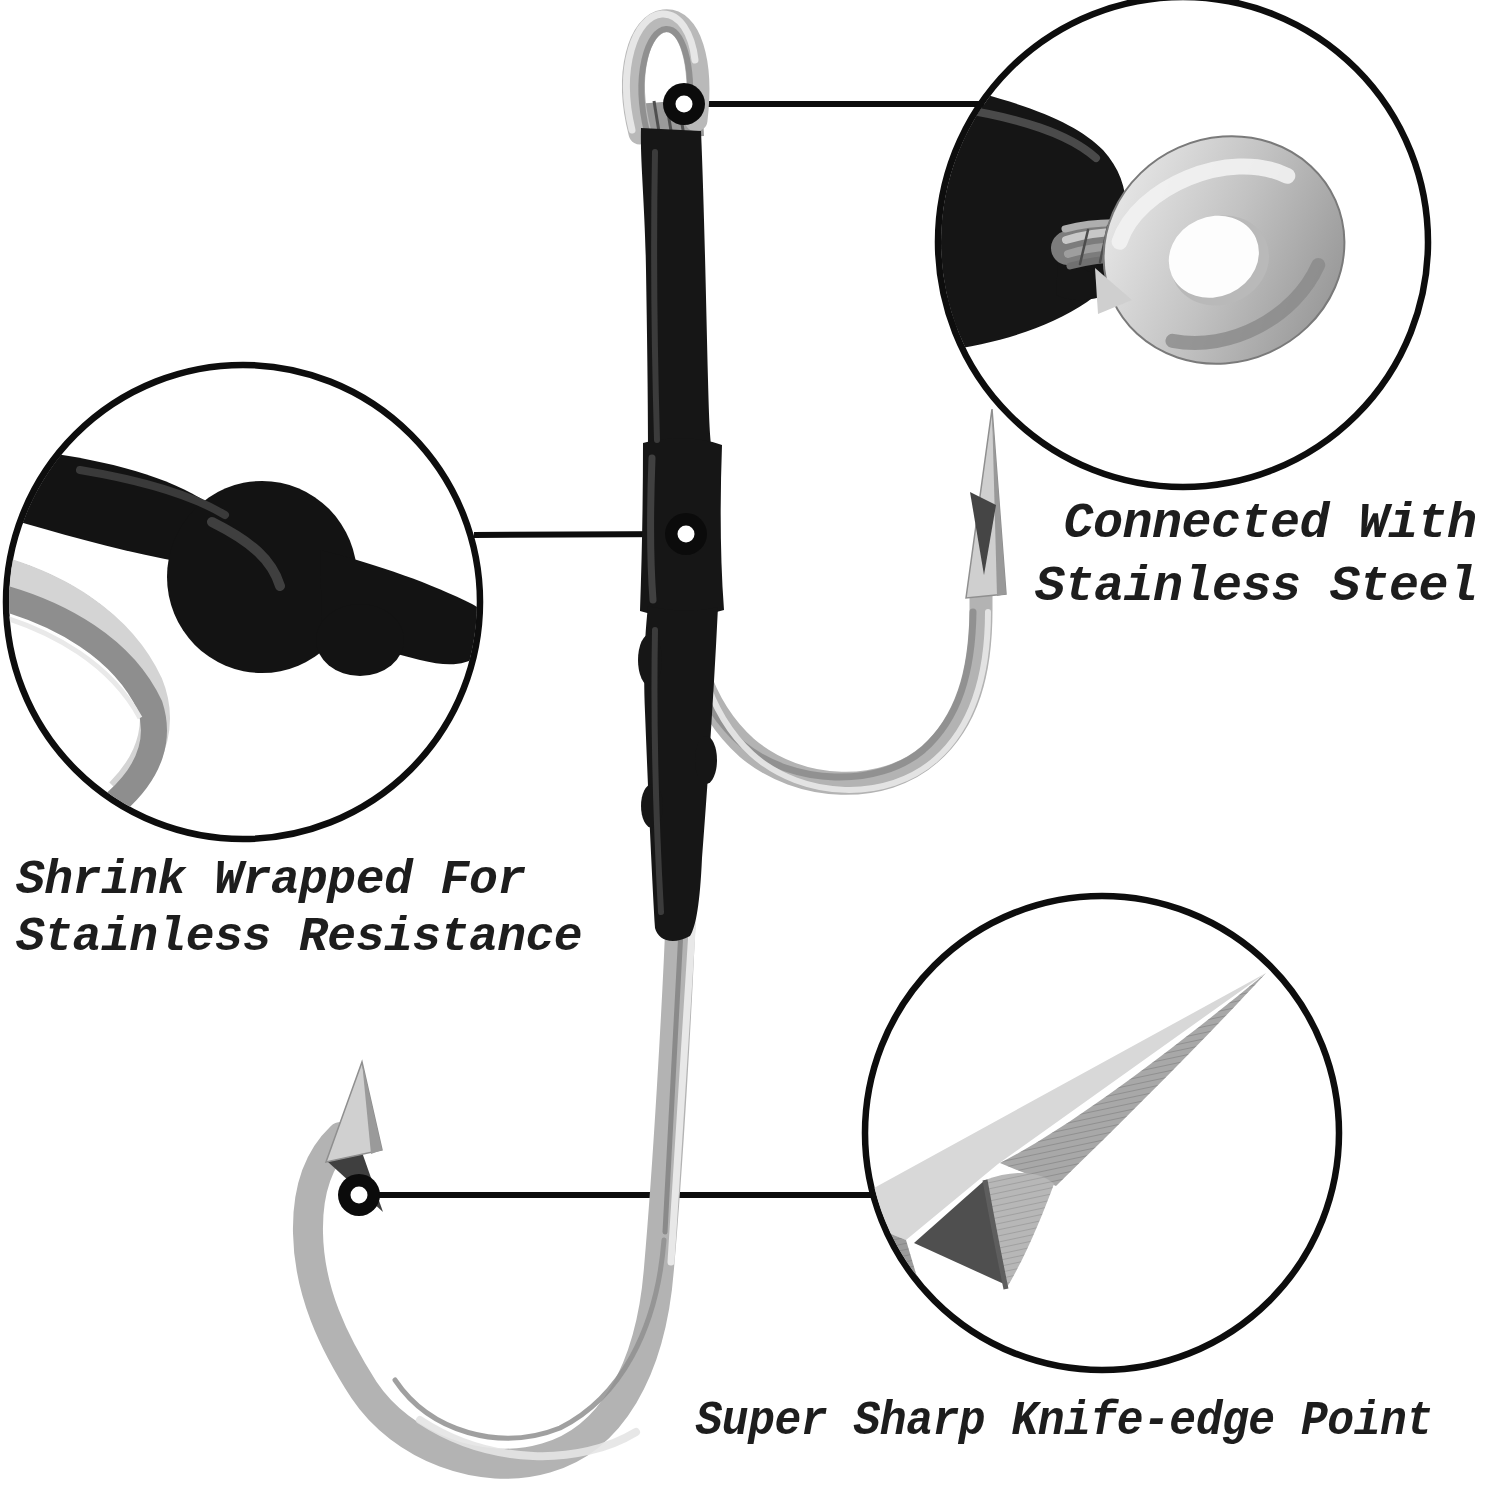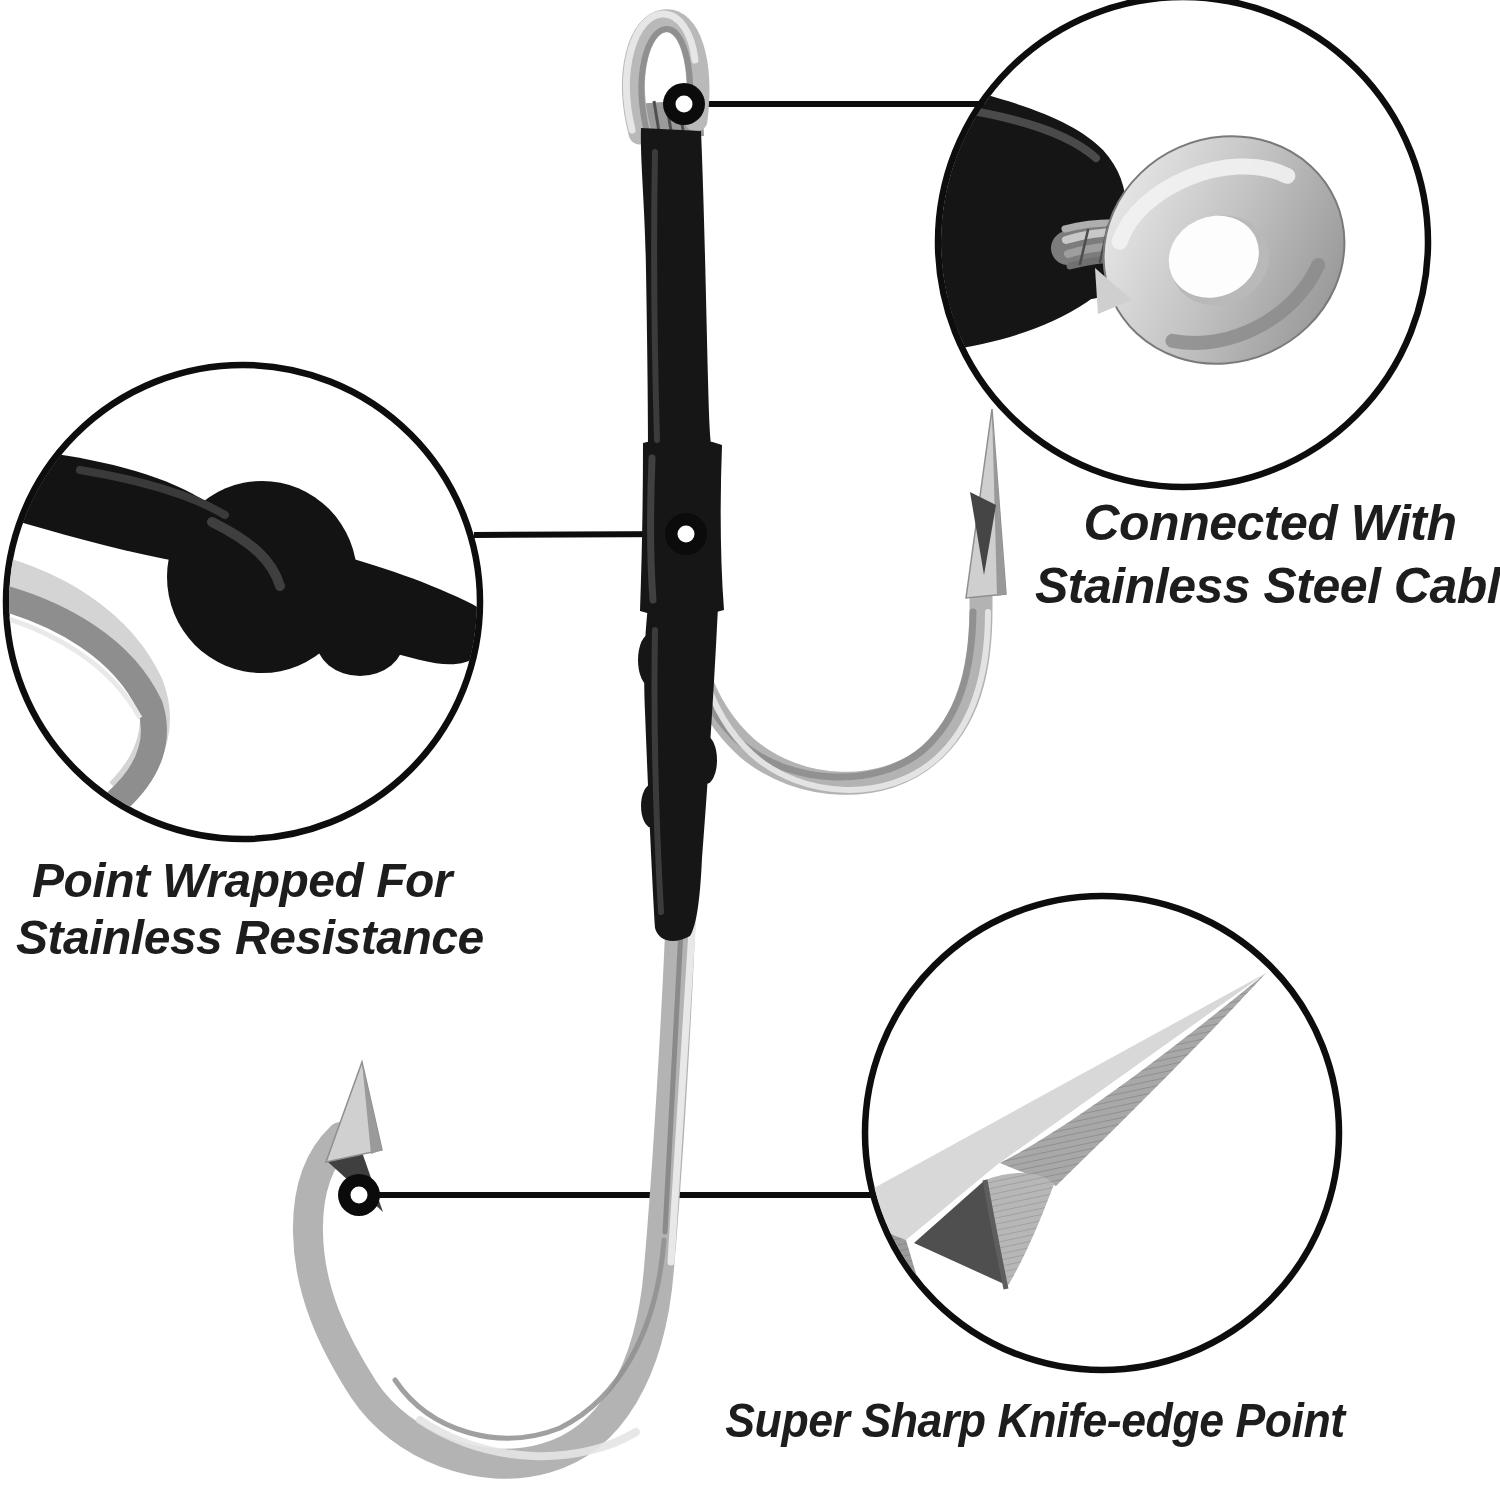--- a/index.html
+++ b/index.html
@@ -1,17 +1,17 @@
 <!DOCTYPE html>
 <html><head>
 <meta charset="utf-8">
 <style>
   html,body{margin:0;padding:0;background:#ffffff;}
   #stage{position:relative;width:1500px;height:1486px;background:#ffffff;overflow:hidden;
-         font-family:Liberation Sans, sans-serif;}
+         font-family:Liberation Mono, monospace;}
   #artwork{position:absolute;left:0;top:0;}
   .label{position:absolute;color:#1d1d1d;font-style:italic;font-weight:700;text-align:center;
          letter-spacing:-0.5px;white-space:nowrap;}
   .label .ln{display:block;}
   #label-cable{left:1035px;top:492px;width:470px;font-size:50px;line-height:63px;}
   #label-wrap{left:16px;top:852px;width:452px;font-size:48px;line-height:57px;}
   #label-point{left:670px;top:1395px;width:730px;font-size:48px;line-height:52px;
                transform:scaleX(0.93);transform-origin:50% 50%;}
 </style>
 </head>
@@ -187,19 +187,19 @@
           <circle cx="359" cy="1195" r="8.5" fill="#ffffff"></circle>
       </g>
     </g>
   </svg>
 
   <div class="label" id="label-cable">
     <span class="ln">Connected With</span>
     <span class="ln">Stainless Steel Cable</span>
   </div>
   <div class="label" id="label-wrap">
-    <span class="ln">Point Wrapped For</span>
+    <span class="ln">Shrink Wrapped For</span>
     <span class="ln">Stainless Resistance</span>
   </div>
   <div class="label" id="label-point">
     <span class="ln">Super Sharp Knife-edge Point</span>
   </div>
 </div>
 
 </body></html>

